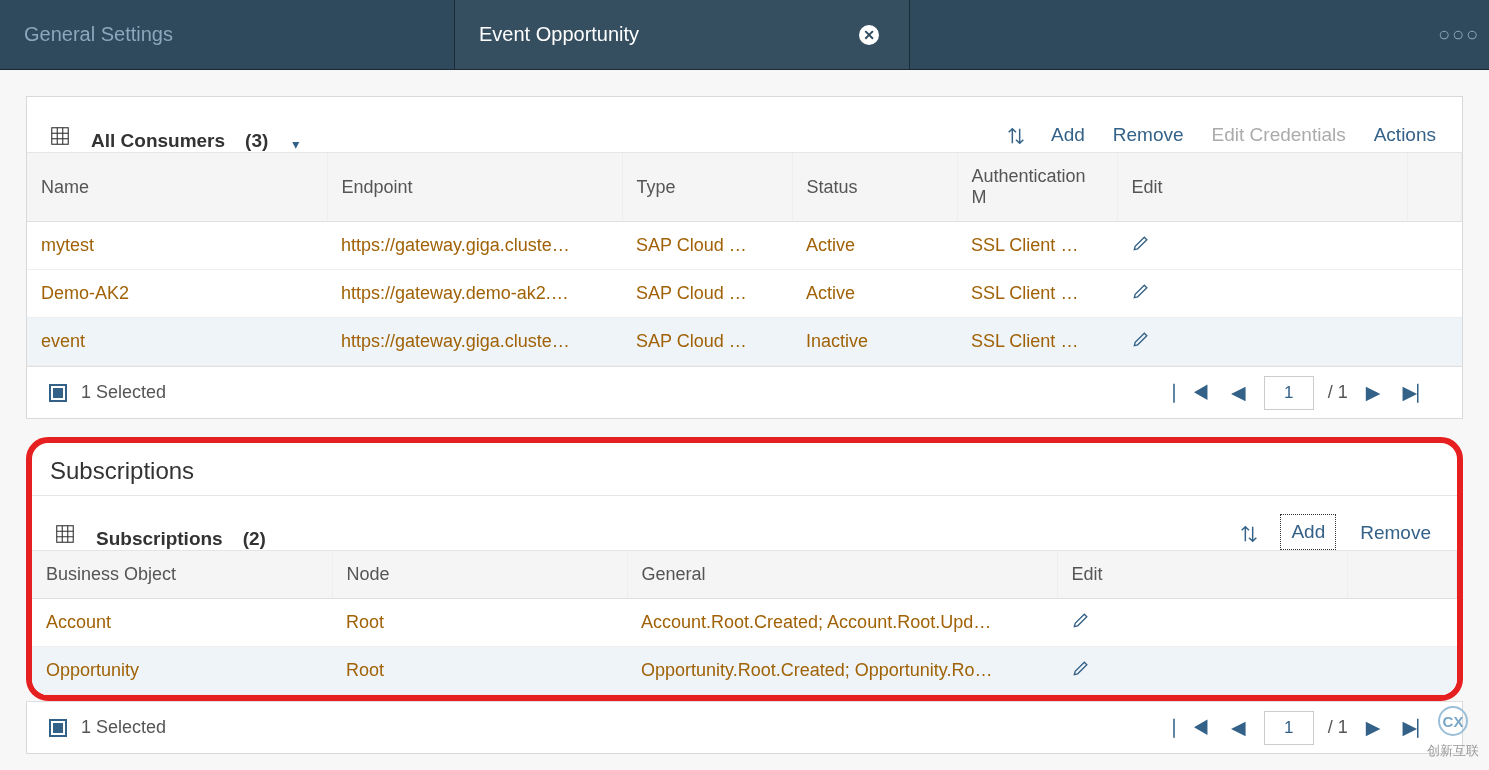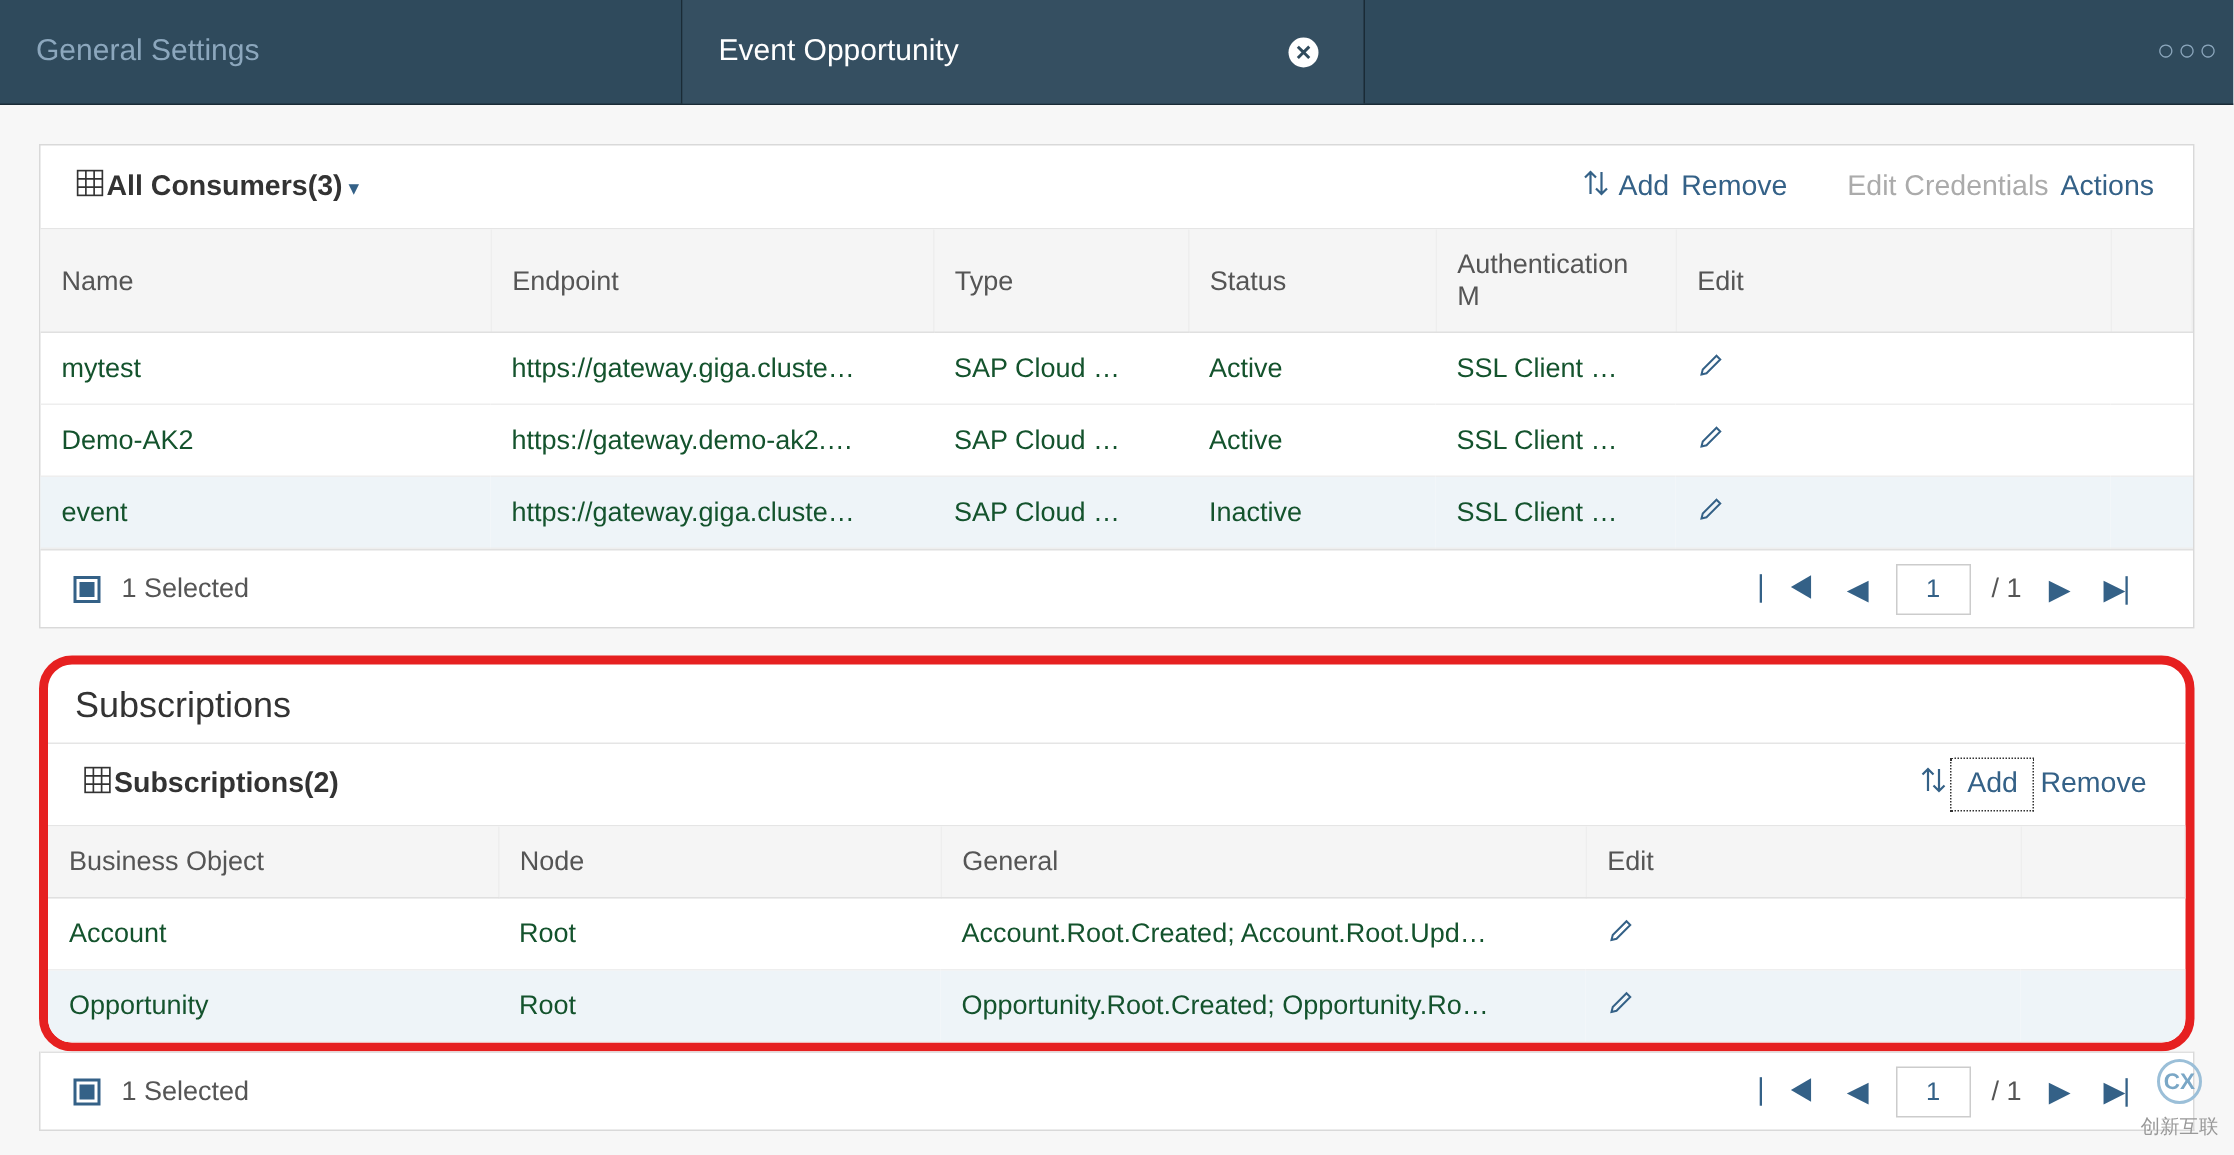--- a/index.html
+++ b/index.html
@@ -5,34 +5,34 @@
 * { box-sizing: border-box; margin: 0; padding: 0; font-family: "Segoe UI", Arial, sans-serif; }
 body { background: #f7f7f7; width: 1489px; }
 
 .tabbar { display: flex; background: #2f4a5c; height: 70px; align-items: stretch; border-bottom: 1px solid #1a2b36; }
 .tab { flex: 0 0 455px; display: flex; align-items: center; padding: 0 24px; color: #8ca7bd; font-size: 20px; border-right: 1px solid #1a2b36; cursor: pointer; position: relative; }
 .tab.active { background: #354f61; color: #fff; }
 .tab .close { position: absolute; right: 30px; width: 20px; height: 20px; border-radius: 50%; background: #fff; color: #2f4a5c; display: flex; align-items: center; justify-content: center; font-size: 14px; font-weight: bold; }
 .tabmore { width: 60px; display: flex; align-items: center; justify-content: center; color: #8ca7bd; font-size: 20px; letter-spacing: 2px; cursor: pointer; }
 
 .panel { margin: 26px 26px 18px; background: #fff; border: 1px solid #d9d9d9; }
-.toolbar { display: flex; align-items: center; height: 56px; padding: 0 22px; border-bottom: 1px solid #e5e5e5; }
+.toolbar { display: flex; align-items: flex-end; height: 56px; padding: 0 22px; gap: 20px; border-bottom: 1px solid #e5e5e5; }
 .toolbar .grid-icon { font-size: 20px; color: #333; }
 .toolbar .title { font-size: 19px; font-weight: 700; color: #333; }
 .toolbar .count { font-size: 19px; font-weight: 700; color: #333; }
 .toolbar .chevron { font-size: 14px; color: #346187; margin-left: 4px; }
 .toolbar .spacer { flex: 1; }
 .toolbar .sort-icon { font-size: 19px; color: #346187; cursor: pointer; }
 .toolbar .action { font-size: 19px; color: #346187; cursor: pointer; padding: 6px 4px; }
-.toolbar .action.disabled { color: #ababab; cursor: default; margin-left: 32px; }
+.toolbar .action.disabled { color: #ababab; cursor: default; }
 .toolbar .action.boxed { border: 1px dotted #333; padding: 6px 10px; }
 
 table { width: 100%; border-collapse: collapse; }
 thead th { text-align: left; font-weight: 400; color: #555; font-size: 18px; padding: 13px 14px; background: #f5f5f5; border-bottom: 1px solid #e0e0e0; border-right: 1px solid #eee; }
-tbody td { font-size: 18px; color: #14532d; padding: 11px 14px; border-bottom: 1px solid #eee; }
+tbody td { font-size: 18px; color: #a16207; padding: 11px 14px; border-bottom: 1px solid #eee; }
 tbody tr.selected { background: #eef4f8; }
 .edit-pencil { color: #346187; cursor: pointer; font-size: 18px; }
 
 .footer { display: flex; align-items: center; height: 52px; padding: 0 22px; gap: 14px; border-top: 1px solid #e0e0e0; }
 .footer .checkbox { width: 18px; height: 18px; border: 2px solid #346187; display: inline-flex; align-items: center; justify-content: center; }
 .footer .checkbox .inner { width: 10px; height: 10px; background: #346187; }
 .footer .selcount { font-size: 18px; color: #555; }
 .footer .spacer { flex: 1; }
 .footer .pagebtn { color: #346187; font-size: 19px; cursor: pointer; padding: 0 4px; }
 .footer .pageinput { width: 50px; height: 34px; border: 1px solid #ccc; text-align: center; font-size: 17px; color: #346187; }

